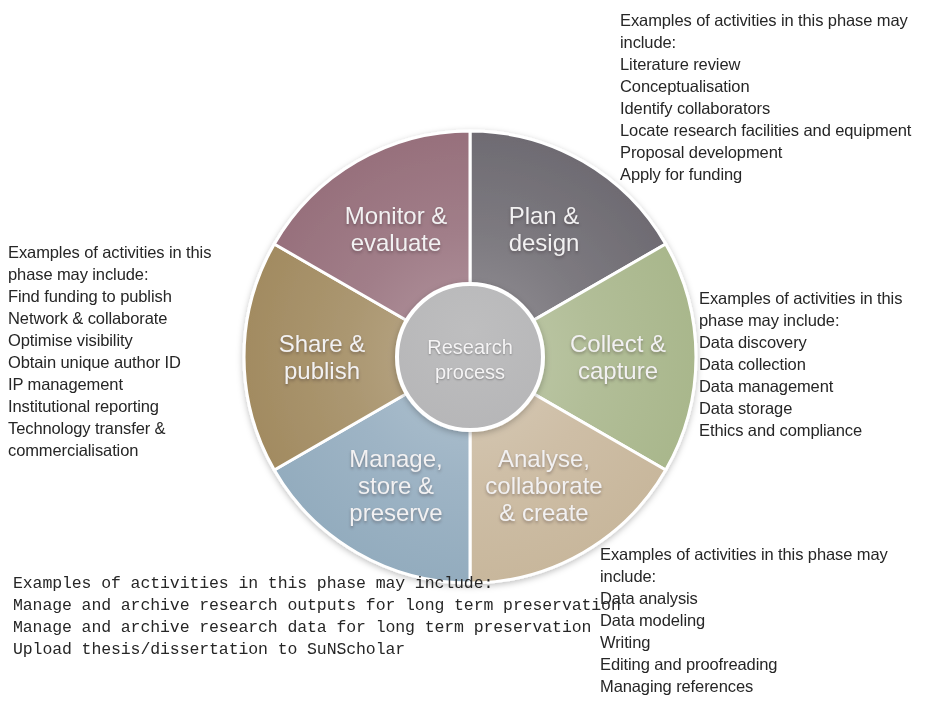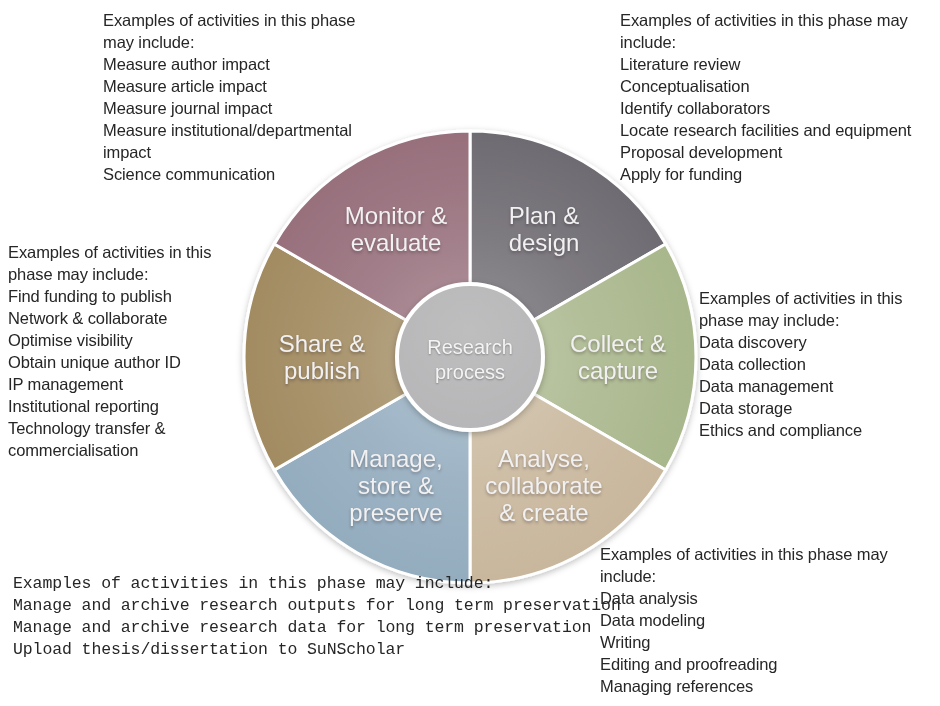--- a/index.html
+++ b/index.html
@@ -89,28 +89,20 @@
       <text class="seg-label" text-anchor="middle"><tspan x="544.0" y="215.3" dominant-baseline="central">Plan &amp;</tspan><tspan x="544.0" y="242.3" dominant-baseline="central">design</tspan></text>
       <text class="seg-label" text-anchor="middle"><tspan x="618.0" y="343.5" dominant-baseline="central">Collect &amp;</tspan><tspan x="618.0" y="370.5" dominant-baseline="central">capture</tspan></text>
       <text class="seg-label" text-anchor="middle"><tspan x="544.0" y="458.2" dominant-baseline="central">Analyse,</tspan><tspan x="544.0" y="485.2" dominant-baseline="central">collaborate</tspan><tspan x="544.0" y="512.2" dominant-baseline="central">&amp; create</tspan></text>
       <text class="seg-label" text-anchor="middle"><tspan x="396.0" y="458.2" dominant-baseline="central">Manage,</tspan><tspan x="396.0" y="485.2" dominant-baseline="central">store &amp;</tspan><tspan x="396.0" y="512.2" dominant-baseline="central">preserve</tspan></text>
       <text class="seg-label" text-anchor="middle"><tspan x="322.0" y="343.5" dominant-baseline="central">Share &amp;</tspan><tspan x="322.0" y="370.5" dominant-baseline="central">publish</tspan></text>
       <text class="seg-label" text-anchor="middle"><tspan x="396.0" y="215.3" dominant-baseline="central">Monitor &amp;</tspan><tspan x="396.0" y="242.3" dominant-baseline="central">evaluate</tspan></text>
       <circle cx="470" cy="357" r="73" fill="url(#gc)" stroke="#ffffff" stroke-width="4" filter="url(#sh)"></circle>
       <text class="center-label" text-anchor="middle"><tspan x="470" y="346.5" dominant-baseline="central">Research</tspan><tspan x="470" y="371.5" dominant-baseline="central">process</tspan></text>
     </svg>
 
-  <div class="text-block tb-top-left">Examples of activities in this phase
-may include:
-Measure author impact
-Measure article impact
-Measure journal impact
-Measure institutional/departmental
-impact
-Science communication</div>
 
   <div class="text-block tb-top-right">Examples of activities in this phase may
 include:
 Literature review
 Conceptualisation
 Identify collaborators
 Locate research facilities and equipment
 Proposal development
 Apply for funding</div>
 

